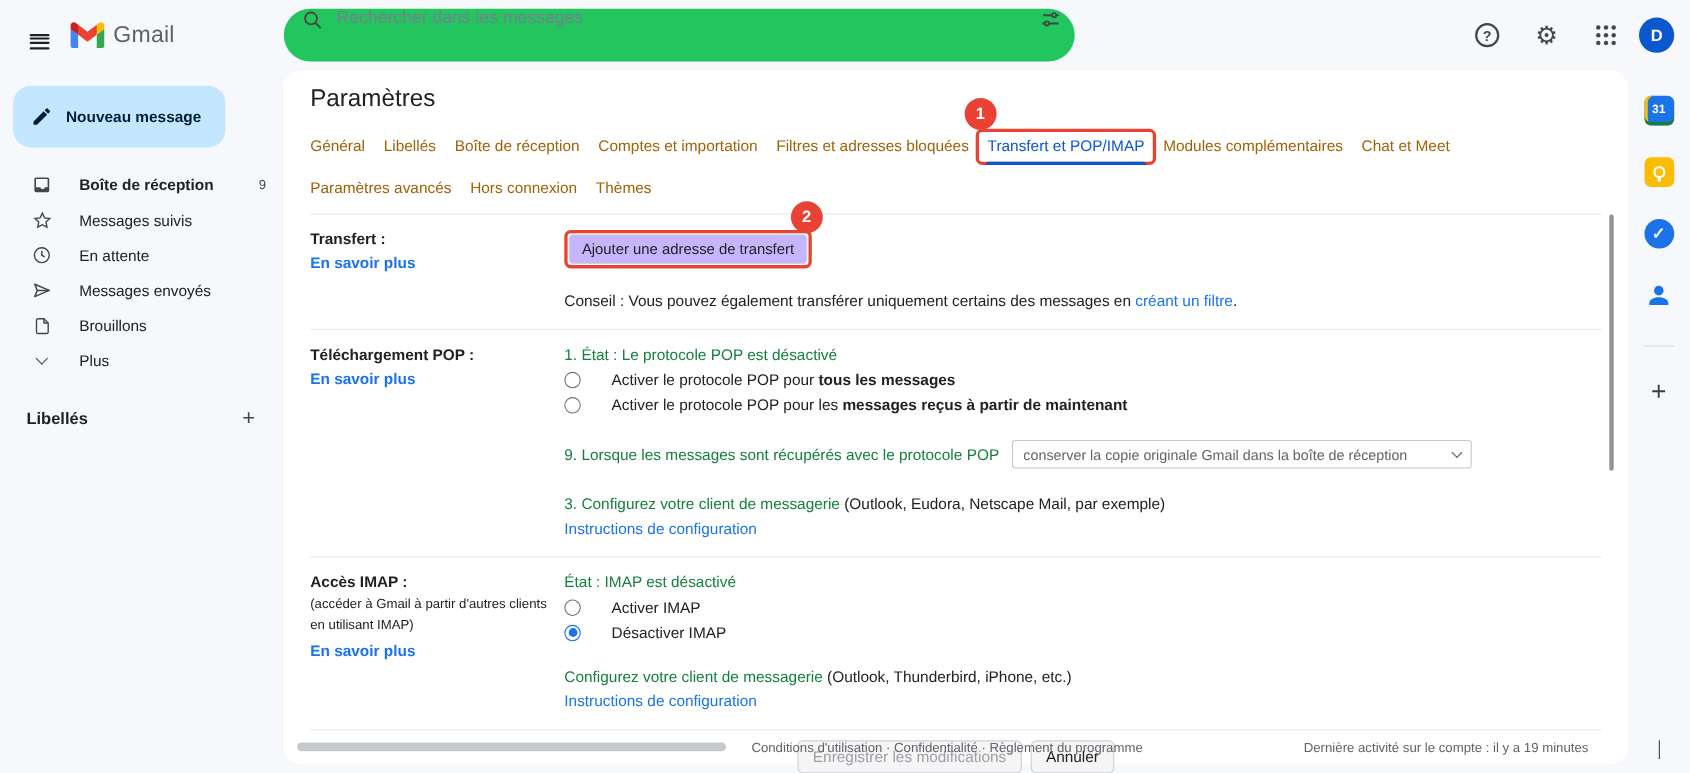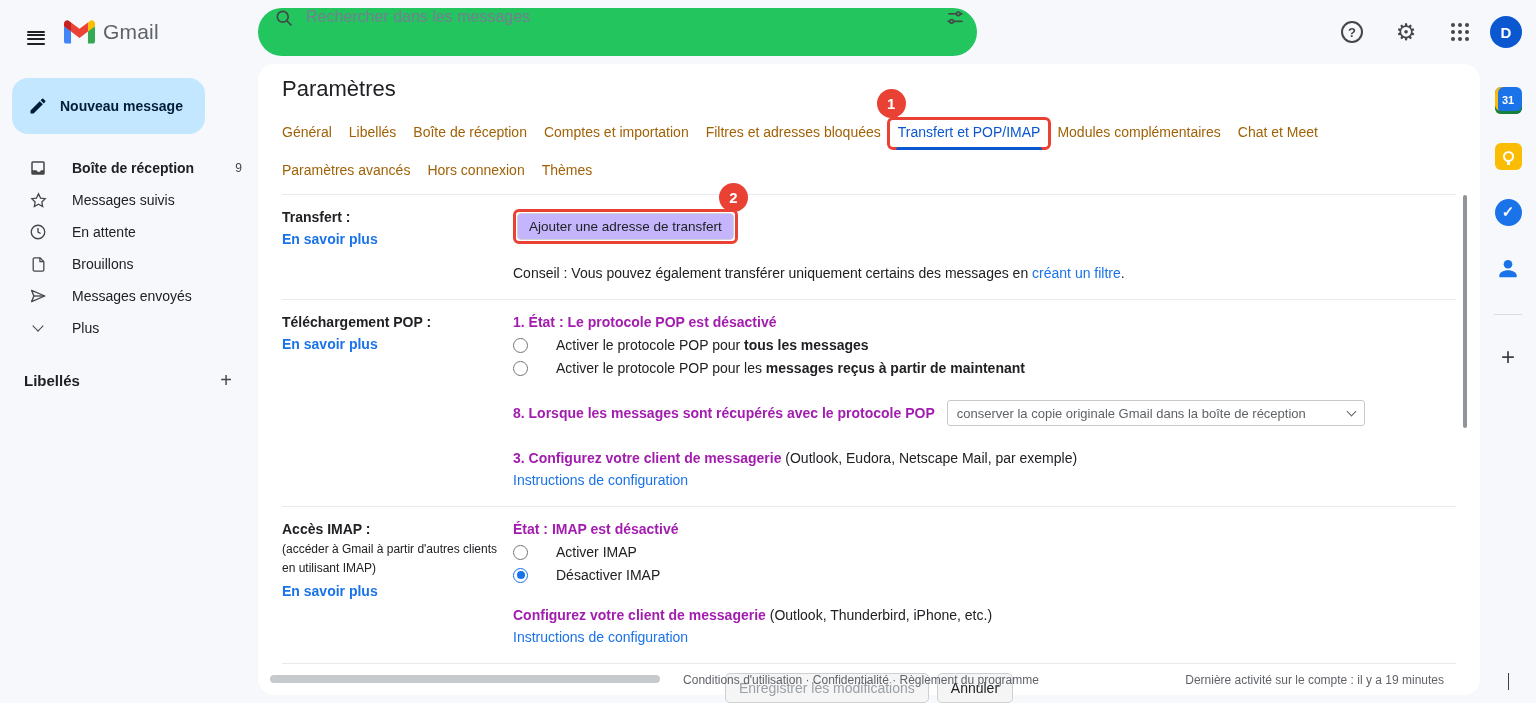--- a/index.html
+++ b/index.html
@@ -71,21 +71,21 @@
   .sections { margin-top:16px; }
   .srow { display:grid; grid-template-columns:231px 1fr; border-top:1px solid #e9eaee; padding:14px 0 18px; }
   .slabel { font-weight:700; font-size:14px; color:#202124; }
   .ssub { font-size:12px; font-weight:400; color:#202124; line-height:1.55; margin-top:3px; width:225px; }
   a.link { color:#1a73e8; text-decoration:none; cursor:pointer; font-size:14px; }
   .learn { display:inline-block; margin-top:6px;font-weight:bold; }
   .btnbox { position:relative; display:inline-block; border:3px solid #e94235; border-radius:6px; padding:1px; }
   .gbtn { font-family:"Liberation Sans",sans-serif; font-size:13.5px; color:#202124;
           background:#c4b5fd; border:1px solid #d0d3d6; border-radius:4px; padding:5px 11px; cursor:pointer; }
   .tip { margin-top:21px; font-size:14px; color:#202124; }
-  .boldline { font-weight:700; font-size:14px; color:#a21caf; }
+  .boldline { font-weight:400; font-size:14px; color:#15803d; }
   .radio-row { display:flex; align-items:center; gap:28px; margin-top:7px; font-size:14px; cursor:pointer; }
   .radio { width:15px; height:15px; flex:none; border-radius:50%; border:1.5px solid #747775; position:relative; }
   .radio.checked { border-color:#1a73e8; }
   .radio.checked::after { content:""; position:absolute; inset:2.5px; background:#1a73e8; border-radius:50%; }
   .step2 { margin-top:24px; display:flex; align-items:center; }
   .gselect { display:inline-flex; align-items:center; justify-content:space-between; width:418px; height:26px;
              border:1px solid #c6c9cc; border-radius:3px; background:#fff; color:#5f6368; font-size:13px;
              padding:0 9px; margin-left:12px; cursor:pointer; }
   .sel-caret { width:7px; height:7px; border-right:1.5px solid #5f6368; border-bottom:1.5px solid #5f6368;
                transform:rotate(45deg); margin-top:-3px; }
@@ -216,35 +216,35 @@
         <span class="nicon">
           <svg width="18" height="18" viewBox="0 0 24 24" fill="none" stroke="#444746" stroke-width="1.8">
               <circle cx="12" cy="12" r="9"></circle>
               <polyline points="12 6.5 12 12 15.5 14"></polyline>
             </svg>
         </span>
         <span class="nlabel">En attente</span>
       </div>
       <div class="navitem">
         <span class="nicon">
+          <svg width="18" height="18" viewBox="0 0 24 24" fill="none" stroke="#444746" stroke-width="1.8" stroke-linejoin="round">
+              <path d="M3.5 4.5 21 12 3.5 19.5l3-7.5z"></path>
+              <line x1="6.5" y1="12" x2="21" y2="12"></line>
+            </svg>
+        </span>
+        <span class="nlabel">Messages envoyés</span>
+      </div>
+      <div class="navitem">
+        <span class="nicon">
           <svg width="17" height="17" viewBox="0 0 24 24" fill="none" stroke="#444746" stroke-width="1.8" stroke-linejoin="round">
               <path d="M14 2.5H6.5a2 2 0 0 0-2 2v15a2 2 0 0 0 2 2h11a2 2 0 0 0 2-2V8z"></path>
               <polyline points="14 2.5 14 8 19.5 8"></polyline>
             </svg>
         </span>
         <span class="nlabel">Brouillons</span>
-      </div>
-      <div class="navitem">
-        <span class="nicon">
-          <svg width="18" height="18" viewBox="0 0 24 24" fill="none" stroke="#444746" stroke-width="1.8" stroke-linejoin="round">
-              <path d="M3.5 4.5 21 12 3.5 19.5l3-7.5z"></path>
-              <line x1="6.5" y1="12" x2="21" y2="12"></line>
-            </svg>
-        </span>
-        <span class="nlabel">Messages envoyés</span>
       </div>
       <div class="navitem">
         <span class="nicon">
             <span class="chev down"></span>
           </span>
         <span class="nlabel">Plus</span>
       </div>
     </div>
     <div class="labels-row">
       <span class="labels-title">Libellés</span>
@@ -301,21 +301,21 @@
           <div class="boldline">1. État : Le protocole POP est désactivé</div>
           <label class="radio-row">
             <span class="radio"></span>
             <span><span>Activer le protocole POP pour </span><b>tous les messages</b></span>
           </label>
           <label class="radio-row">
             <span class="radio"></span>
             <span><span>Activer le protocole POP pour les </span><b>messages reçus à partir de maintenant</b></span>
           </label>
           <div class="step2">
-            <span class="boldline">8. Lorsque les messages sont récupérés avec le protocole POP</span>
+            <span class="boldline">9. Lorsque les messages sont récupérés avec le protocole POP</span>
             <span class="gselect">
               <span>conserver la copie originale Gmail dans la boîte de réception</span>
               <span class="sel-caret"></span>
             </span>
           </div>
           <div class="step3">
             <span class="boldline">3. Configurez votre client de messagerie</span><span> (Outlook, Eudora, Netscape Mail, par exemple)</span><br>
             <a class="link instr">Instructions de configuration</a>
           </div>
         </div>

